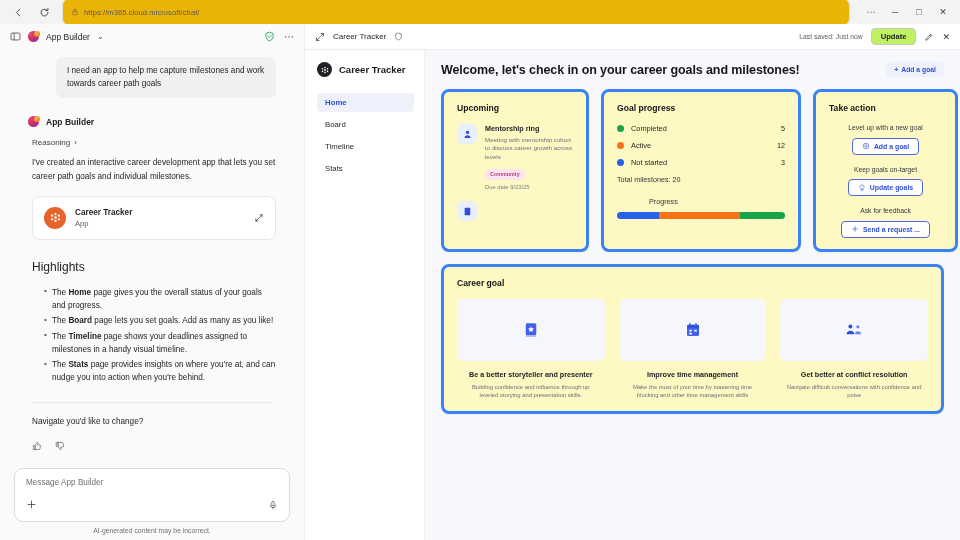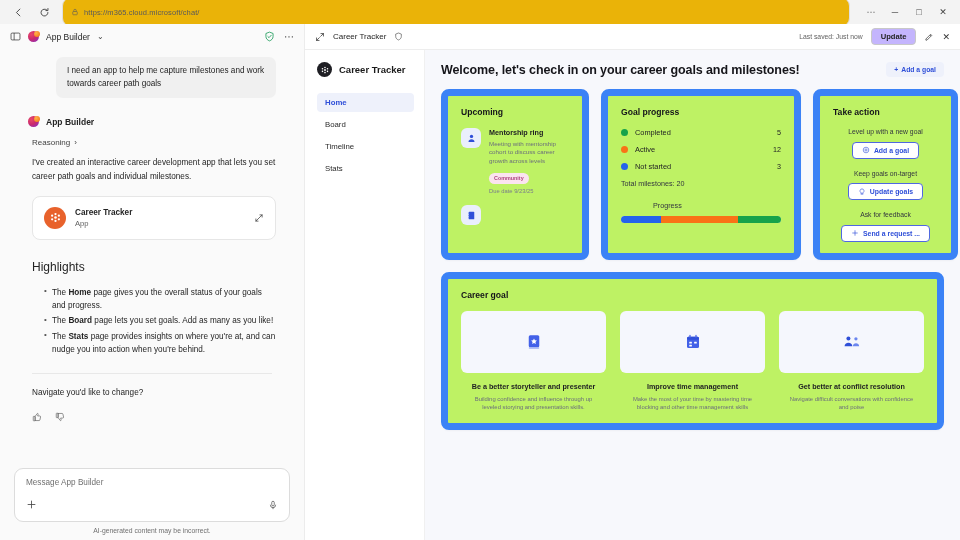--- a/index.html
+++ b/index.html
@@ -117,21 +117,21 @@
   
   .app-panel { flex: 1 1 auto; display: flex; flex-direction: column; background: #ffffff; overflow: hidden; }
   .app-topbar {
     height: 26px; flex: 0 0 26px; display: flex; align-items: center; gap: 8px;
     padding: 0 10px; border-bottom: 1px solid #ededed; background: #fff;
   }
   .app-topbar .title { font-size: 8px; color: #242424; }
   .app-topbar .right { margin-left: auto; display: flex; align-items: center; gap: 8px; }
   .last-saved { font-size: 6.8px; color: #616161; }
   .update-btn {
-    border: 1px solid #c8c8c8; border-radius: 4px; background: #c4b5fd;
+    border: 1px solid #c8c8c8; border-radius: 4px; background: #bef264;
     font-size: 7.6px; font-weight: 700; color: #242424; padding: 3px 9px; cursor: pointer;
   }
   .icon-btn { color: #333; cursor: pointer; display: flex; align-items: center; }
 
   .app-body { flex: 1 1 auto; display: flex; overflow: hidden; background: #f7f8fc; }
 
   .app-sidebar {
     width: 120px; flex: 0 0 120px; background: #ffffff; padding: 12px 10px 0 12px;
     border-right: 1px solid #f0f0f0;
   }
@@ -151,21 +151,21 @@
   .main-head { display: flex; align-items: center; margin-bottom: 12px; }
   .welcome { font-size: 12.5px; font-weight: 700; color: #15151a; letter-spacing: -0.1px; }
   .add-goal-top {
     margin-left: auto; background: #eef1fb; color: #2f4fd8; font-size: 6.8px;
     font-weight: 700; padding: 4px 8px; border-radius: 4px; cursor: pointer;
     display: flex; align-items: center; gap: 3px;
   }
 
   .cards-row { display: flex; gap: 12px; }
   .card {
-    background: #bef264; border: 7px solid #3b82f6; border-radius: 8px;
+    background: #fef9c3; border: 3px solid #3b82f6; border-radius: 8px;
     padding: 11px 13px; box-shadow: 0 1px 2px rgba(16,24,40,.04);
   }
   .card-title { font-size: 8.6px; font-weight: 700; color: #15151a; margin-bottom: 11px; }
 
   .card-upcoming { width: 148px; flex: 0 0 148px; }
   .up-item { display: flex; gap: 8px; margin-bottom: 11px; }
   .up-item:last-child { margin-bottom: 0; }
   .up-icon {
     width: 20px; height: 20px; border-radius: 6px; background: #eaeffc; flex: 0 0 20px;
     display: flex; align-items: center; justify-content: center;
@@ -308,20 +308,23 @@
 
         <div class="highlights-title">Highlights</div>
         <ul class="highlights-list">
           <li>
             <span>The </span><b>Home</b><span> page gives you the overall status of your goals and progress.</span>
           </li>
           <li>
             <span>The </span><b>Board</b><span> page lets you set goals. Add as many as you like!</span>
           </li>
           <li>
+            <span>The </span><b>Timeline</b><span> page shows your deadlines assigned to milestones in a handy visual timeline.</span>
+          </li>
+          <li>
             <span>The </span><b>Stats</b><span> page provides insights on where you're at, and can nudge you into action when you're behind.</span>
           </li>
         </ul>
 
         <div class="divider"></div>
         <div class="change-q">Navigate you'd like to change?</div>
         <div class="feedback-row">
           <span>
             <svg width="10" height="10" viewBox="0 0 16 16">
               <path d="M5 14V7l3.2-4.4c.7-.9 2 .1 1.6 1L9 6.3h3.4c.9 0 1.5.8 1.3 1.6l-1 4.6c-.1.7-.7 1.2-1.4 1.2H5z" fill="none" stroke="#555" stroke-width="1"></path>

